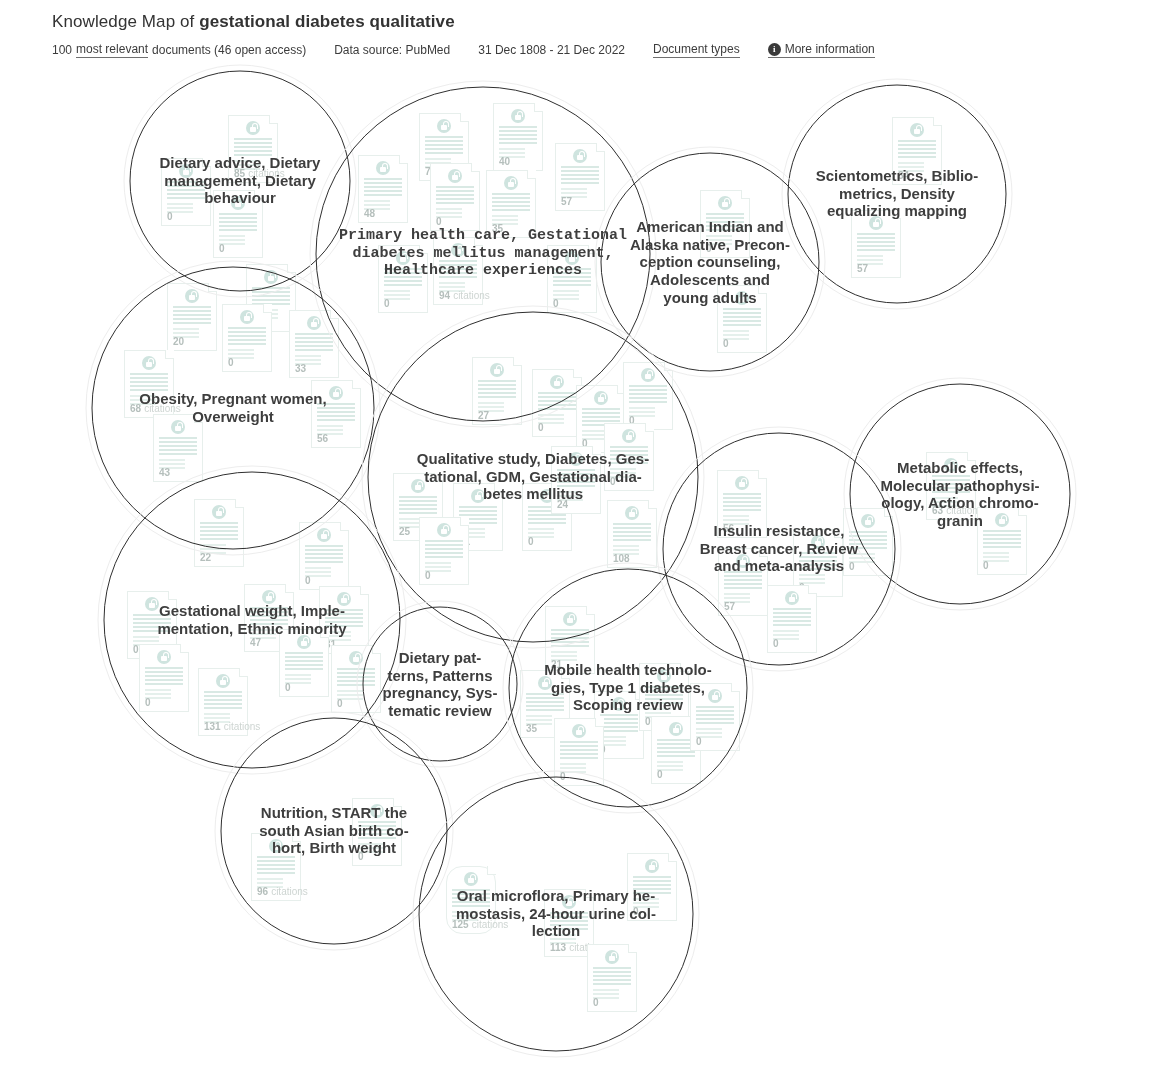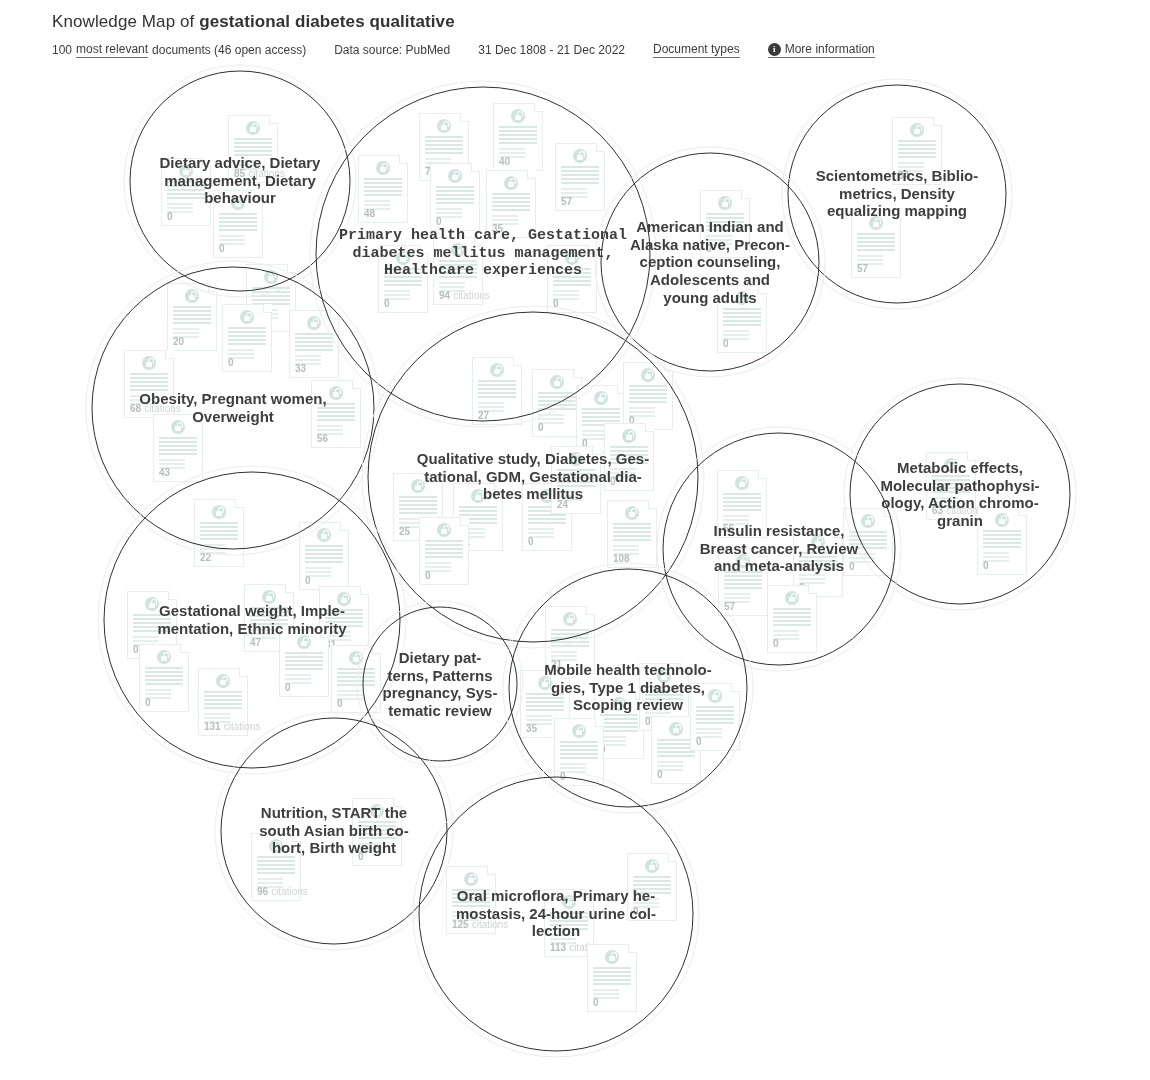--- a/index.html
+++ b/index.html
@@ -423,21 +423,21 @@
     </div>
   </div>
       <div class="paper" style="left: 352px; top: 798px;">
     <div class="badge"></div>
     <div class="tl"></div>
     <div class="bl"></div>
     <div class="cite">
       <span class="n">0</span><span class="w"></span>
     </div>
   </div>
-      <div class="paper" style="left: 446px; top: 866px;">
+      <div class="paper" style="left: 446px; top: 866px; border-radius: 16px;">
     <div class="badge"></div>
     <div class="tl"></div>
     <div class="bl"></div>
     <div class="cite">
       <span class="n">125</span><span class="w">citations</span>
     </div>
   </div>
       <div class="paper" style="left: 544px; top: 889px;">
     <div class="badge"></div>
     <div class="tl"></div>

